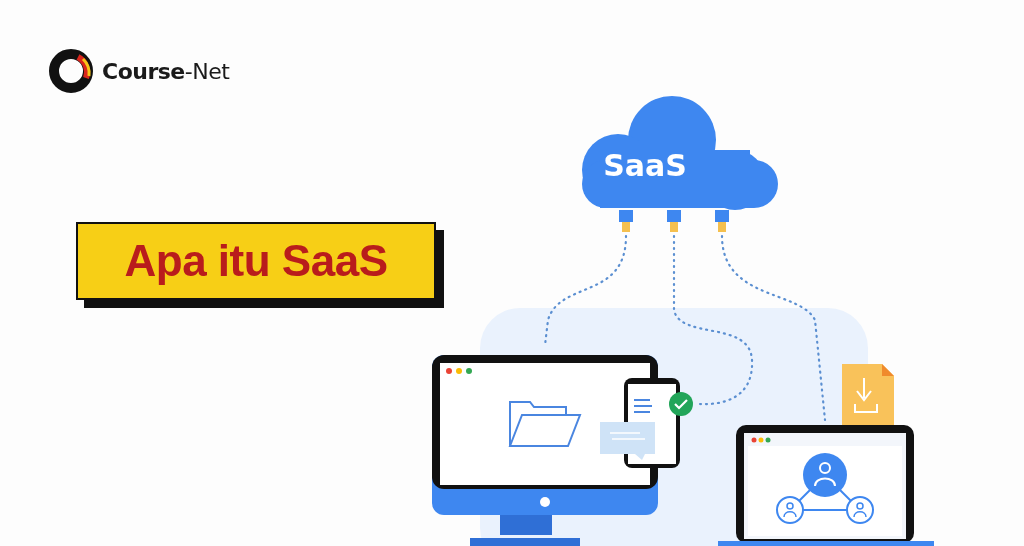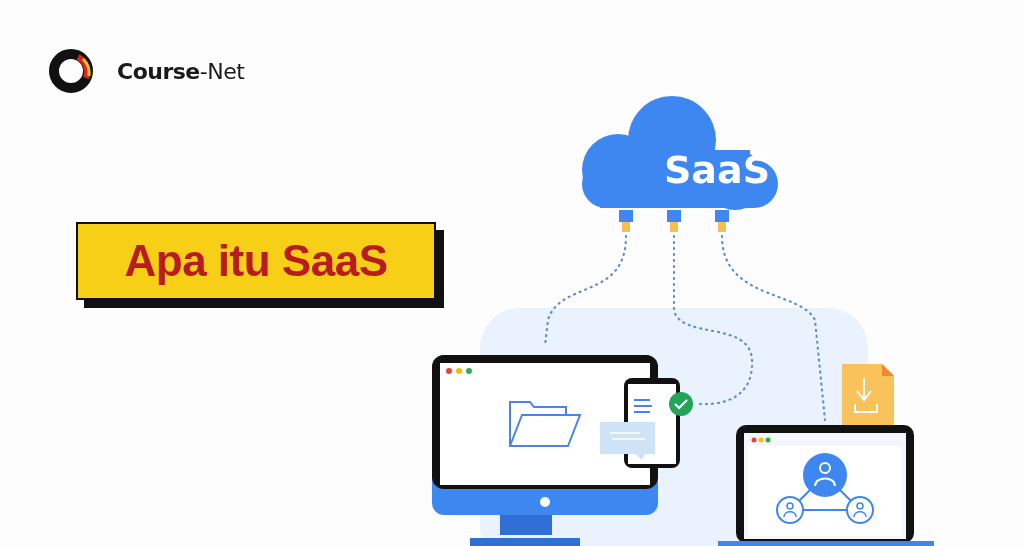--- a/index.html
+++ b/index.html
@@ -1,25 +1,25 @@
 <!DOCTYPE html>
 <html><head>
 <meta charset="utf-8">
 <style>
   html, body { margin:0; padding:0; }
   body { width:1024px; height:546px; background:#fdfdfd; position:relative; overflow:hidden; font-family:"Liberation Sans", sans-serif; }
   .abs { position:absolute; }
-  .logo { left:48px; top:48px; display:flex; align-items:center; gap:23px; }
+  .logo { left:48px; top:48px; display:flex; align-items:center; gap:8px; }
   .logo-text { font-family:"DejaVu Sans", sans-serif; font-size:22px; color:#1a1a1a; letter-spacing:-0.5px; }
   .logo-text b { font-weight:bold; }
   .title-wrap { left:76px; top:222px; width:360px; height:78px; }
   .title-shadow { position:absolute; left:8px; top:8px; width:360px; height:78px; background:#111; }
   .title-box { position:absolute; left:0; top:0; width:356px; height:74px; background:#f7cf16; border:2px solid #111; display:flex; align-items:center; justify-content:center; }
   .title-text { font-family:"Liberation Sans", sans-serif; font-weight:bold; font-size:44px; color:#b91c1c; letter-spacing:-0.5px; }
-  .cloud-label { left:664px; top:148px; width:90px; text-align:center; color:#fff; font-family:"DejaVu Sans", sans-serif; font-weight:bold; font-size:38px; }
+  .cloud-label { left:600px; top:148px; width:90px; text-align:center; color:#fff; font-family:"DejaVu Sans", sans-serif; font-weight:bold; font-size:30px; }
 </style>
 </head>
 <body>
 
 <div class="abs logo">
   <svg width="46" height="46" viewBox="0 0 46 46">
     <circle cx="23" cy="23" r="17" fill="none" stroke="#111" stroke-width="10"></circle>
     <path d="M30 9 A17 17 0 0 1 38 30" fill="none" stroke="#d9251c" stroke-width="6"></path>
     <path d="M35 11 A20 20 0 0 1 41 28" fill="none" stroke="#f5c518" stroke-width="3"></path>
   </svg>

